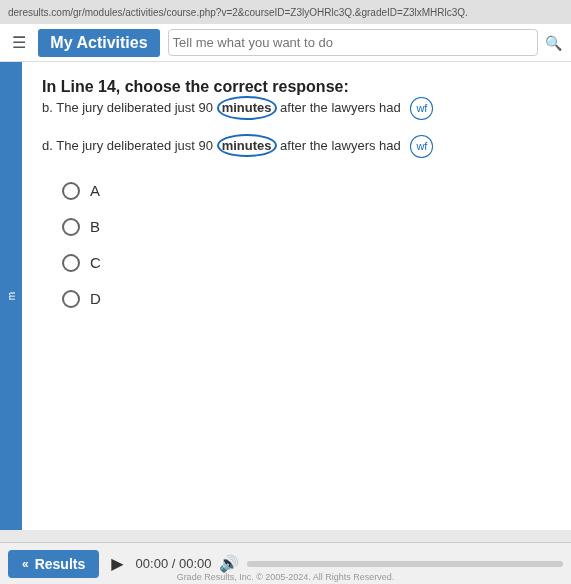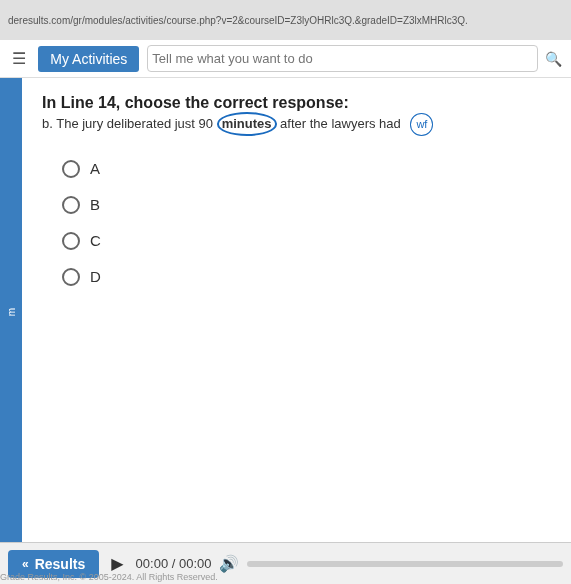--- a/index.html
+++ b/index.html
@@ -27,22 +27,22 @@
       color: #555;
       cursor: pointer;
       padding: 4px;
     }
     .my-activities-btn {
       background: #3a7ebf;
       color: #fff;
       border: none;
       border-radius: 3px;
       padding: 5px 12px;
-      font-size: 14px;
-      font-weight: normal;
+      font-size: 16px;
+      font-weight: bold;
       cursor: pointer;
     }
     .tell-me-input {
       flex: 1;
       border: 1px solid #ccc;
       border-radius: 4px;
       padding: 5px 4px;
       font-size: 13px;
       color: #999;
     }
@@ -202,21 +202,21 @@
     }
     .progress-fill {
       width: 0%;
       height: 100%;
       background: #3a7ebf;
       border-radius: 3px;
     }
 
     .url-bar {
       background: #e0e0e0;
-      height: 40px;
+      height: 24px;
       display: flex;
       align-items: center;
       padding: 0 8px;
       font-size: 10px;
       color: #555;
       overflow: hidden;
     }
   </style>
 </head>
 <body>
@@ -242,20 +242,25 @@
     <div class="question-title">In Line 14, choose the correct response:</div>
 
 
     <div class="option-item">
       <span class="option-label">b. </span>
       <span>The jury deliberated just 90 </span><span class="circle-annotate"><span class="bold-word">minutes</span></span><span> after the lawyers had</span>
       <span class="wf-label">wf</span>
     </div>
 
 
+    <div class="option-item">
+      <span class="option-label">d. </span>
+      <span>The jury deliberated just 90 </span><span class="circle-annotate"><span class="bold-word">minutes</span></span><span> after the lawyers had</span>
+      <span class="wf-label">wf</span>
+    </div>
 
     <div class="radio-options">
       <label class="radio-option">
         <span class="radio-circle"></span>
         <span>A</span>
       </label>
       <label class="radio-option">
         <span class="radio-circle"></span>
         <span>B</span>
       </label>
@@ -279,15 +284,15 @@
   <button class="play-btn">
     <span>▶</span>
   </button>
   <span class="timer-text">00:00 / 00:00</span>
   <span class="volume-icon">🔊</span>
   <div class="progress-bar-container">
     <div class="progress-fill"></div>
   </div>
 </div>
 
-<div style="position:absolute; bottom:2px; left:0; width:100%; text-align:left; font-size:9px; color:#999; pointer-events:none;">
+<div style="position:absolute; bottom:2px; left:0; width:100%; text-align:center; font-size:9px; color:#999; pointer-events:none;">
   <span>Grade Results, Inc. © 2005-2024. All Rights Reserved.</span>
 </div>
 
 </body></html>

